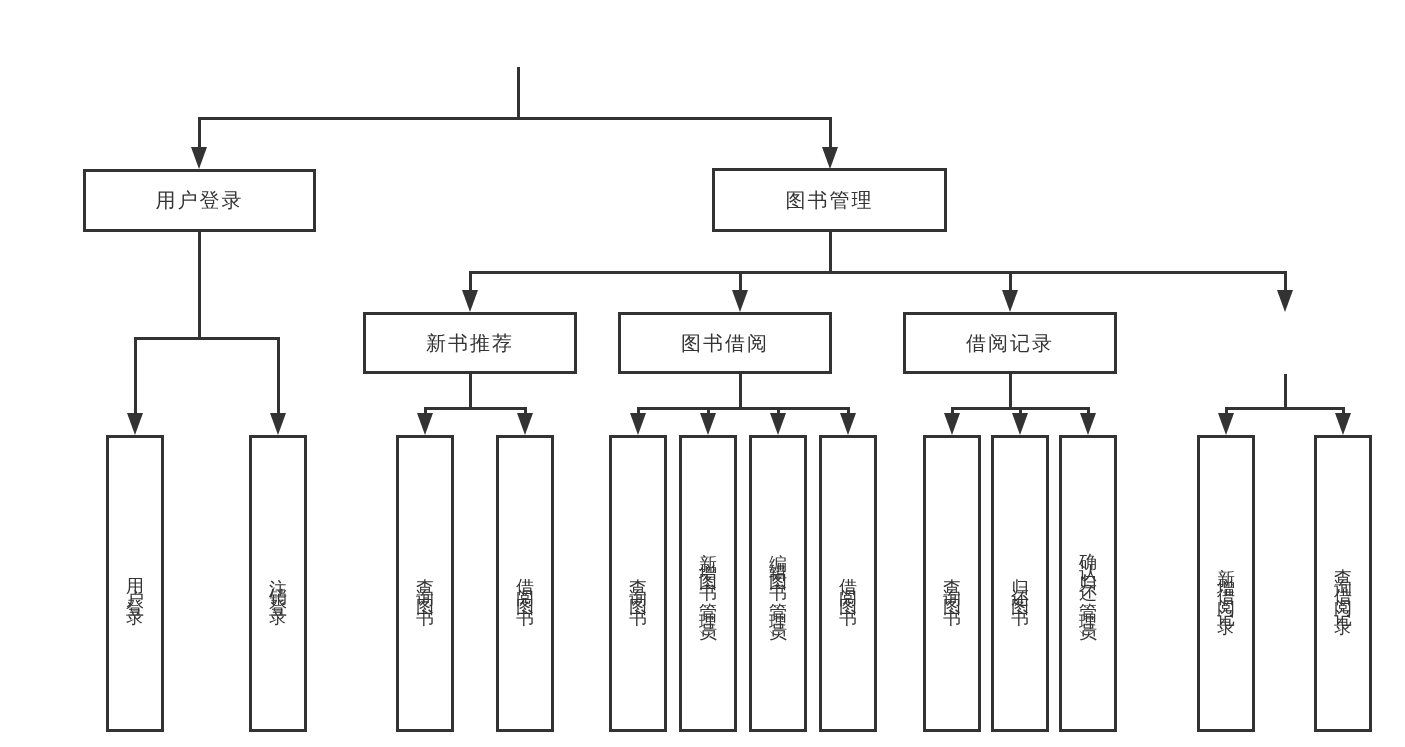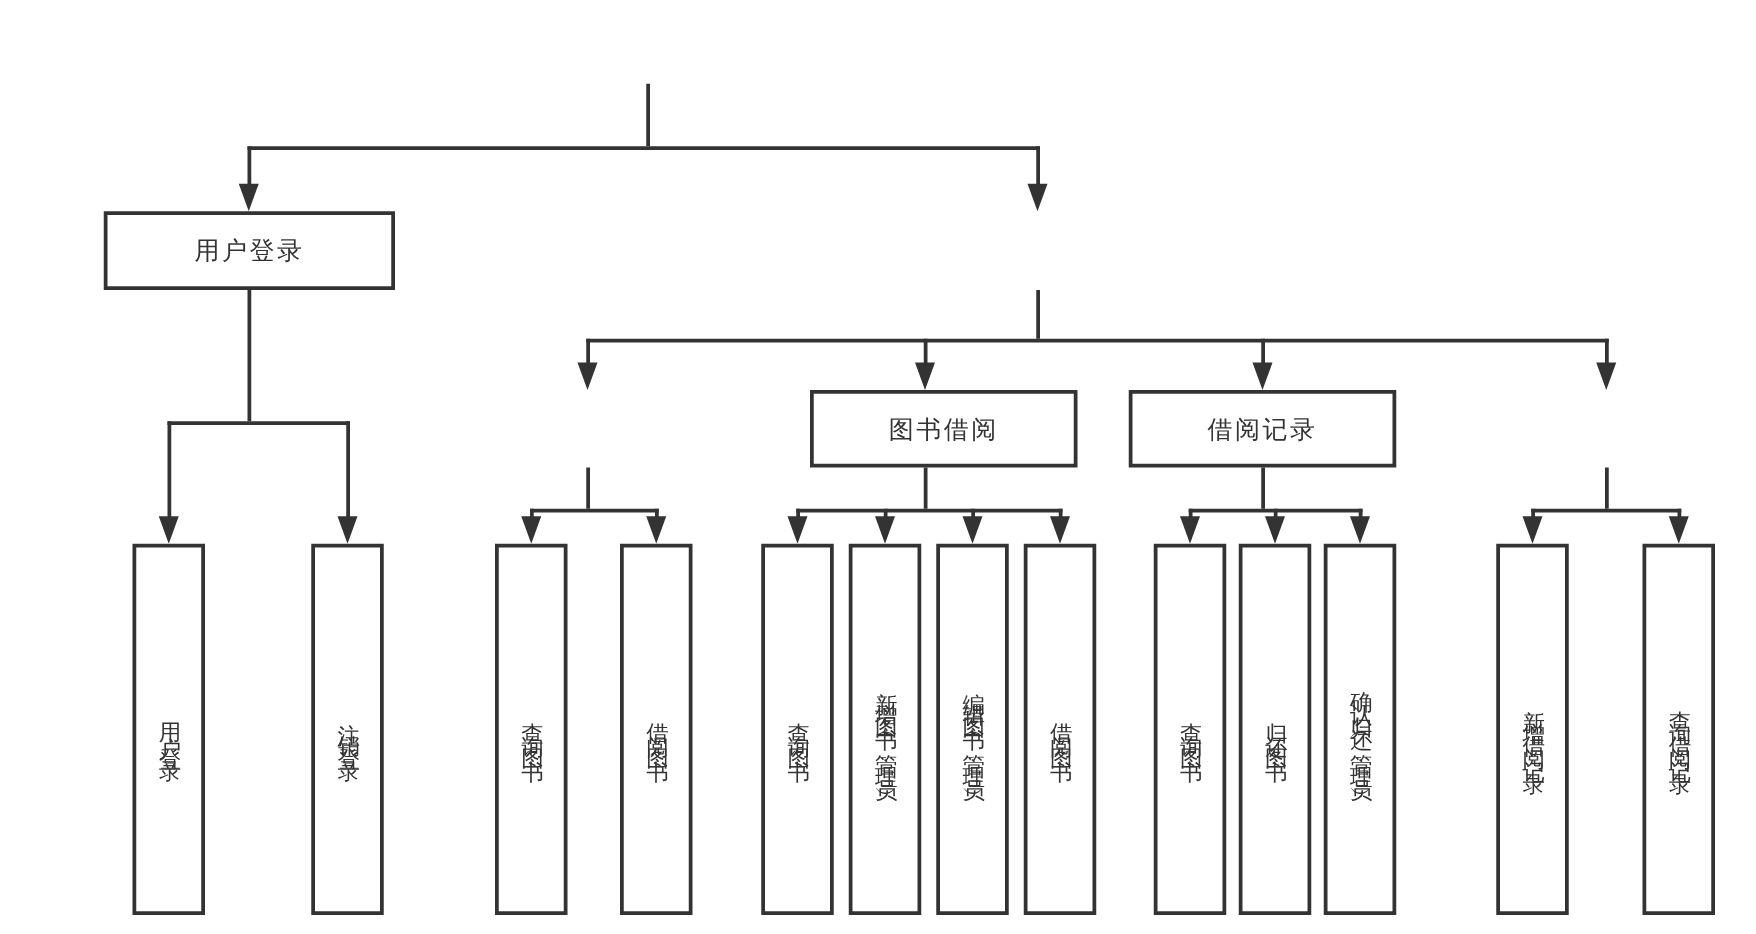--- a/index.html
+++ b/index.html
@@ -41,40 +41,46 @@
   <div class="vl" style="left:517px;top:67px;height:50px;"></div>
   <div class="hl" style="left:198px;top:117px;width:634px;"></div>
   <div class="vl" style="left:198px;top:117px;height:32px;"></div>
   <div class="ah" style="left:191px;top:147px;"></div>
   <div class="vl" style="left:829px;top:117px;height:32px;"></div>
   <div class="ah" style="left:822px;top:147px;"></div>
 
   <div class="box" style="left:83px;top:169px;width:233px;height:63px;">
     <span>用户登录</span>
   </div>
+  <div class="box" style="left:712px;top:168px;width:235px;height:64px;">
+    <span>图书管理</span>
+  </div>
 
   <div class="vl" style="left:198px;top:232px;height:105px;"></div>
   <div class="hl" style="left:134px;top:337px;width:146px;"></div>
   <div class="vl" style="left:134px;top:337px;height:78px;"></div>
   <div class="ah" style="left:127px;top:413px;"></div>
   <div class="vl" style="left:277px;top:337px;height:78px;"></div>
   <div class="ah" style="left:270px;top:413px;"></div>
 
   <div class="vl" style="left:829px;top:232px;height:39px;"></div>
   <div class="hl" style="left:469px;top:271px;width:818px;"></div>
   <div class="vl" style="left:469px;top:271px;height:21px;"></div>
   <div class="ah" style="left:462px;top:290px;"></div>
   <div class="vl" style="left:739px;top:271px;height:21px;"></div>
   <div class="ah" style="left:732px;top:290px;"></div>
   <div class="vl" style="left:1009px;top:271px;height:21px;"></div>
   <div class="ah" style="left:1002px;top:290px;"></div>
   <div class="vl" style="left:1284px;top:271px;height:21px;"></div>
   <div class="ah" style="left:1277px;top:290px;"></div>
 
-  <div class="box" style="left:648px;top:312px;width:214px;height:62px;">
+  <div class="box" style="left:363px;top:312px;width:214px;height:62px;">
+    <span>新书推荐</span>
+  </div>
+  <div class="box" style="left:618px;top:312px;width:214px;height:62px;">
     <span>图书借阅</span>
   </div>
   <div class="box" style="left:903px;top:312px;width:214px;height:62px;">
     <span>借阅记录</span>
   </div>
 
   <div class="vl" style="left:469px;top:374px;height:33px;"></div>
   <div class="hl" style="left:424px;top:407px;width:103px;"></div>
   <div class="vl" style="left:424px;top:407px;height:8px;"></div>
   <div class="ah" style="left:417px;top:413px;"></div>

